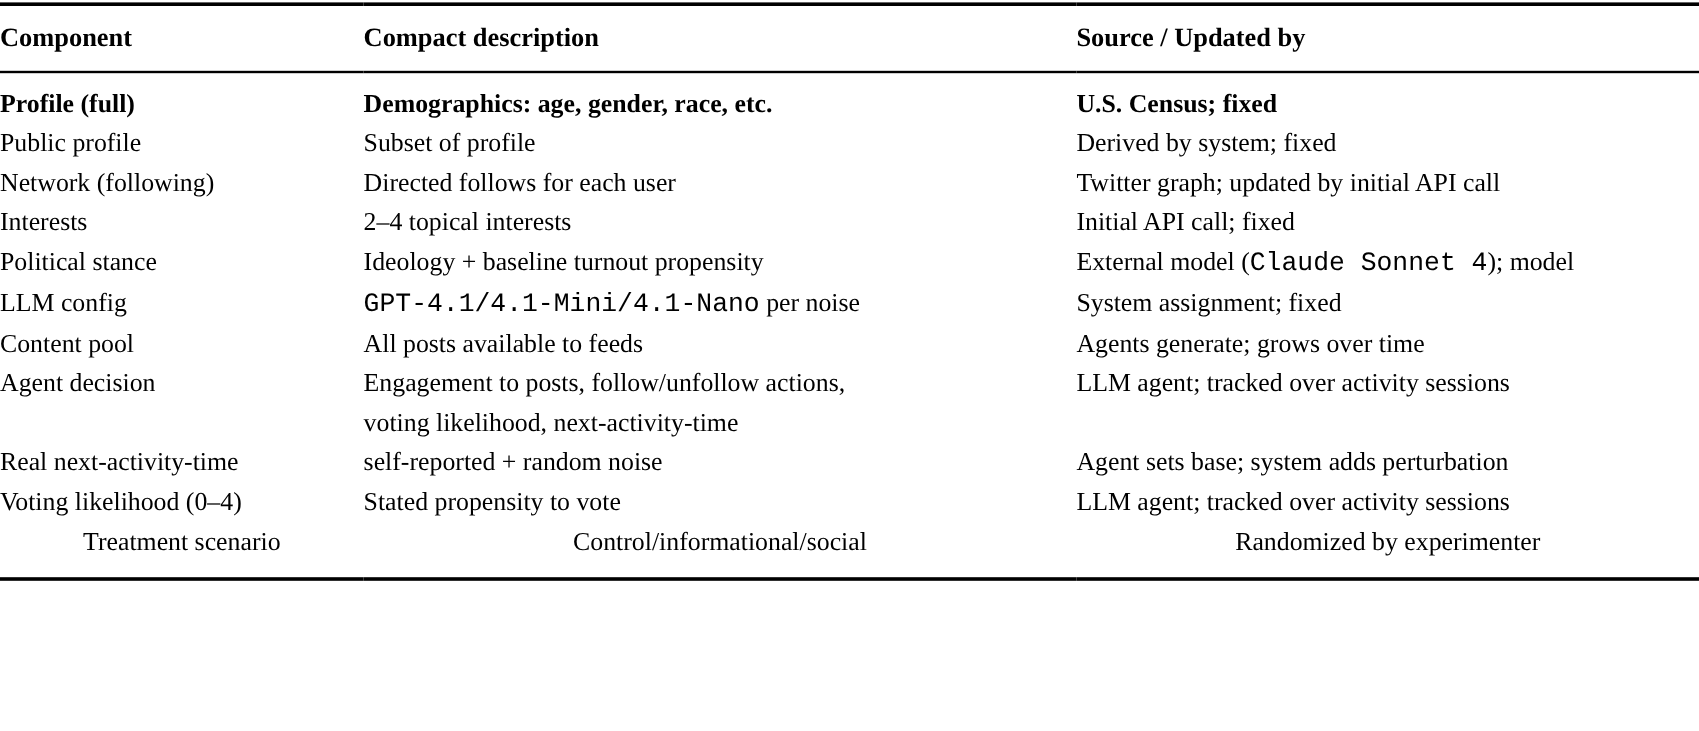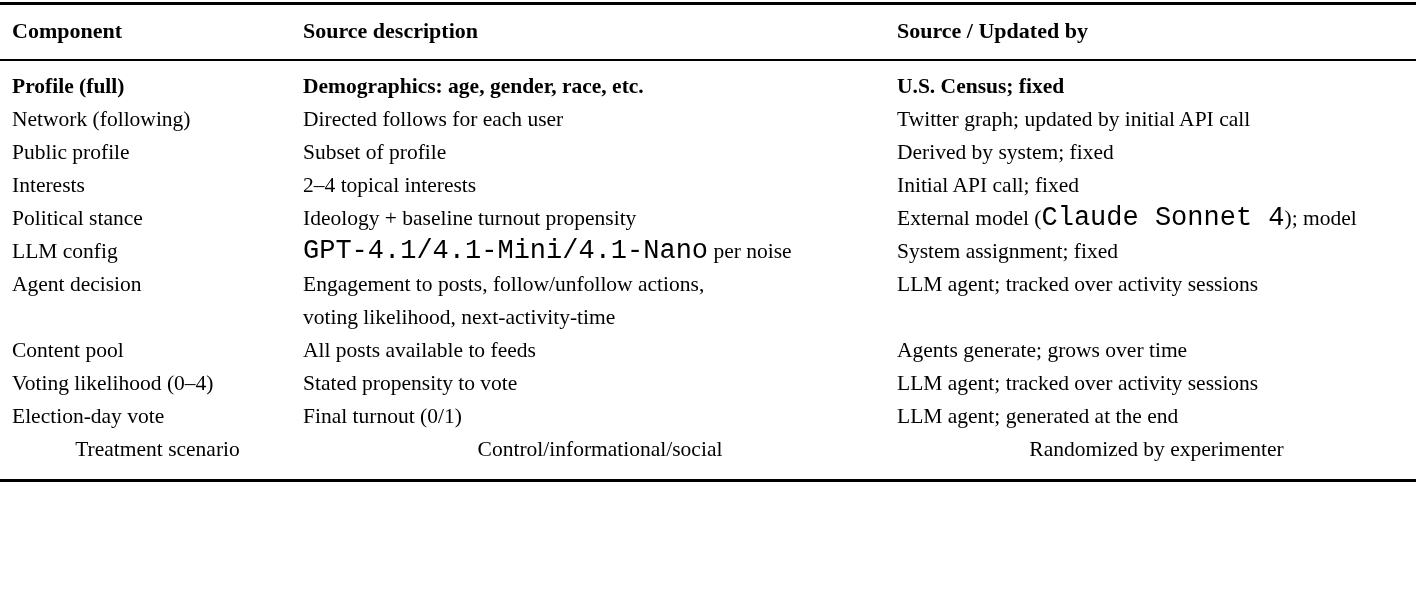--- a/index.html
+++ b/index.html
@@ -33,96 +33,95 @@
   }
   .paper-table td {
     font-size: 21.5px;
     line-height: 33px;
     vertical-align: top;
     padding: 0;
     white-space: pre-line;
   }
   .paper-table th:first-child,
   .paper-table td:first-child {
-    padding-left: 12px;
   }
   .paper-table tbody tr:first-child td { padding-top: 9px; font-weight: bold; }
   .paper-table tbody tr:last-child td { padding-bottom: 13px; text-align: center; }
   .mono {
     font-family: "Liberation Mono", "DejaVu Sans Mono", monospace;
-    font-size: 27px;
+    font-size: 22px;
   }
 </style>
 </head>
 <body>
 
 <table class="paper-table">
   <colgroup>
     <col style="width:303px">
     <col style="width:594px">
     <col style="width:519px">
   </colgroup>
   <thead>
     <tr>
       <th>Component</th>
-      <th>Source description</th>
+      <th>Compact description</th>
       <th>Source / Updated by</th>
     </tr>
   </thead>
   <tbody>
       <tr>
         <td><span>Profile (full)</span></td>
         <td><span>Demographics: age, gender, race, etc.</span></td>
         <td><span>U.S. Census; fixed</span></td>
       </tr>
       <tr>
+        <td><span>Public profile</span></td>
+        <td><span>Subset of profile</span></td>
+        <td><span>Derived by system; fixed</span></td>
+      </tr>
+      <tr>
         <td><span>Network (following)</span></td>
         <td><span>Directed follows for each user</span></td>
         <td><span>Twitter graph; updated by initial API call</span></td>
-      </tr>
-      <tr>
-        <td><span>Public profile</span></td>
-        <td><span>Subset of profile</span></td>
-        <td><span>Derived by system; fixed</span></td>
       </tr>
       <tr>
         <td><span>Interests</span></td>
         <td><span>2–4 topical interests</span></td>
         <td><span>Initial API call; fixed</span></td>
       </tr>
       <tr>
         <td><span>Political stance</span></td>
         <td><span>Ideology + baseline turnout propensity</span></td>
         <td><span>External model (</span><span class="mono">Claude Sonnet 4</span><span>); model</span></td>
       </tr>
       <tr>
         <td><span>LLM config</span></td>
         <td><span class="mono">GPT-4.1/4.1-Mini/4.1-Nano</span><span> per noise</span></td>
         <td><span>System assignment; fixed</span></td>
       </tr>
       <tr>
+        <td><span>Content pool</span></td>
+        <td><span>All posts available to feeds</span></td>
+        <td><span>Agents generate; grows over time</span></td>
+      </tr>
+      <tr>
         <td><span>Agent decision</span></td>
         <td><span>Engagement to posts, follow/unfollow actions,
 voting likelihood, next-activity-time</span></td>
         <td><span>LLM agent; tracked over activity sessions</span></td>
       </tr>
       <tr>
-        <td><span>Content pool</span></td>
-        <td><span>All posts available to feeds</span></td>
-        <td><span>Agents generate; grows over time</span></td>
+        <td><span>Real next-activity-time</span></td>
+        <td><span>self-reported + random noise</span></td>
+        <td><span>Agent sets base; system adds perturbation</span></td>
       </tr>
       <tr>
         <td><span>Voting likelihood (0–4)</span></td>
         <td><span>Stated propensity to vote</span></td>
         <td><span>LLM agent; tracked over activity sessions</span></td>
-      </tr>
-      <tr>
-        <td><span>Election-day vote</span></td>
-        <td><span>Final turnout (0/1)</span></td>
-        <td><span>LLM agent; generated at the end</span></td>
       </tr>
       <tr>
         <td><span>Treatment scenario</span></td>
         <td><span>Control/informational/social</span></td>
         <td><span>Randomized by experimenter</span></td>
       </tr>
     </tbody>
 </table>
 
 </body></html>

